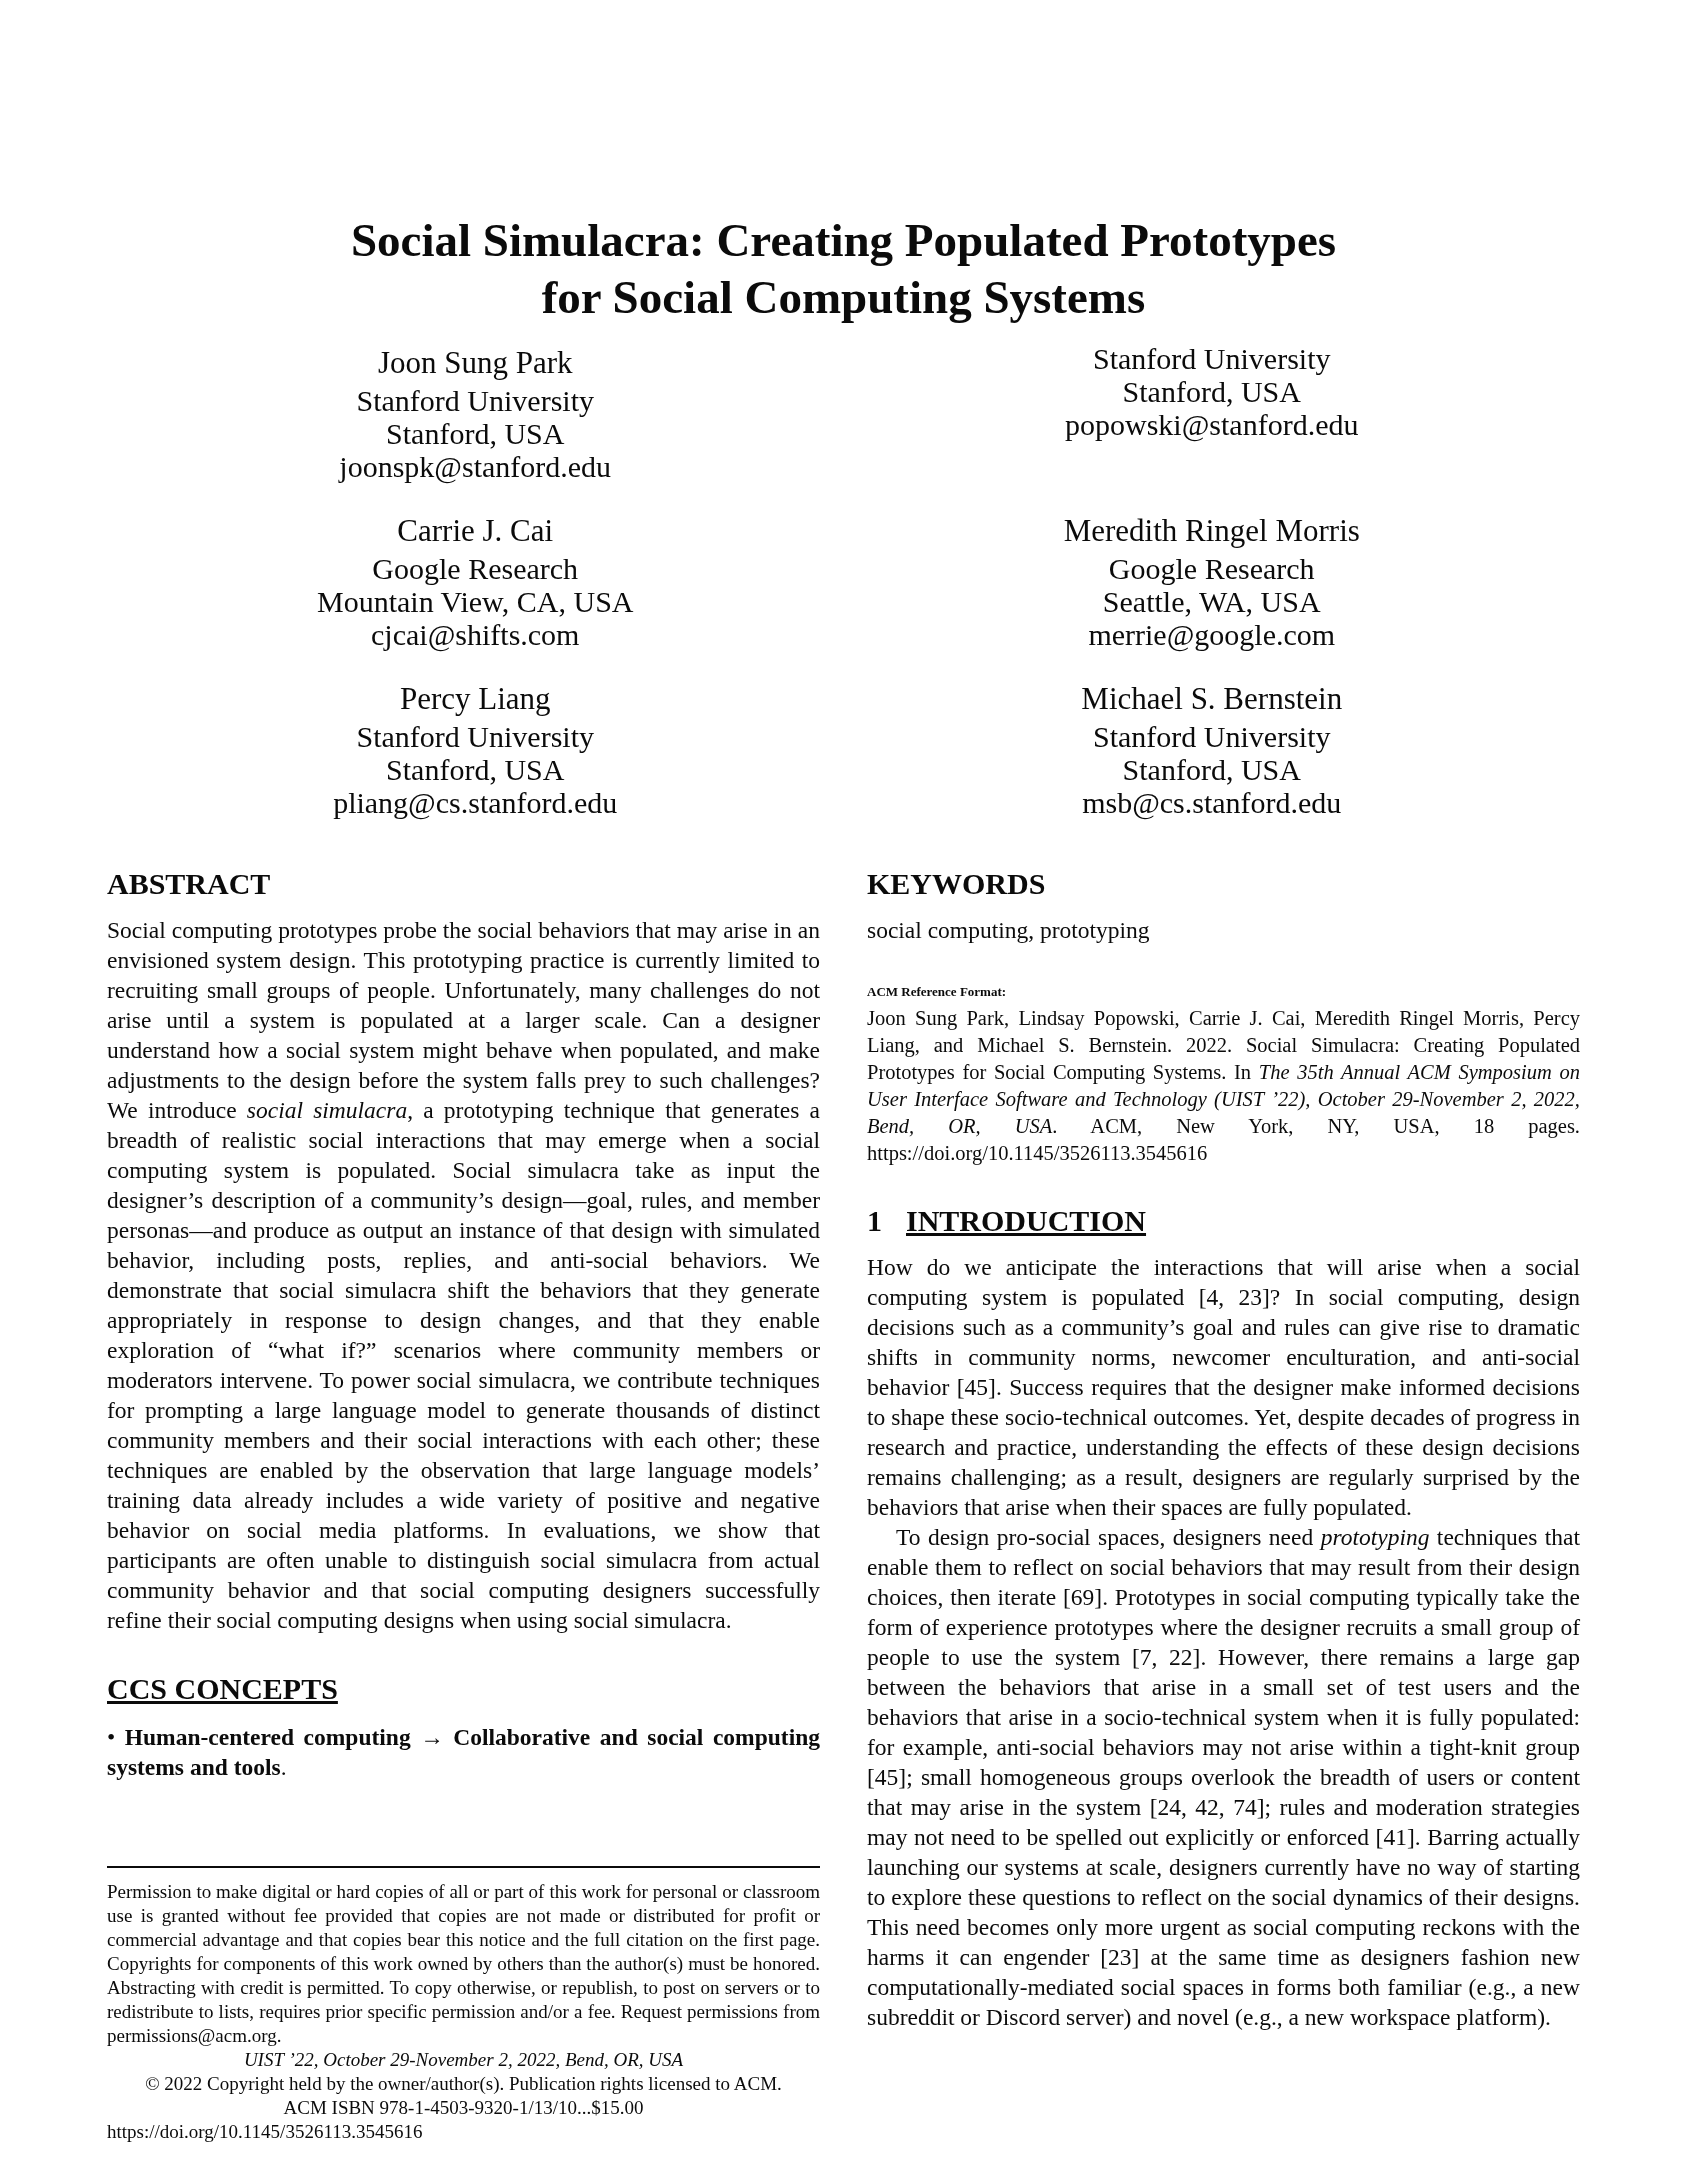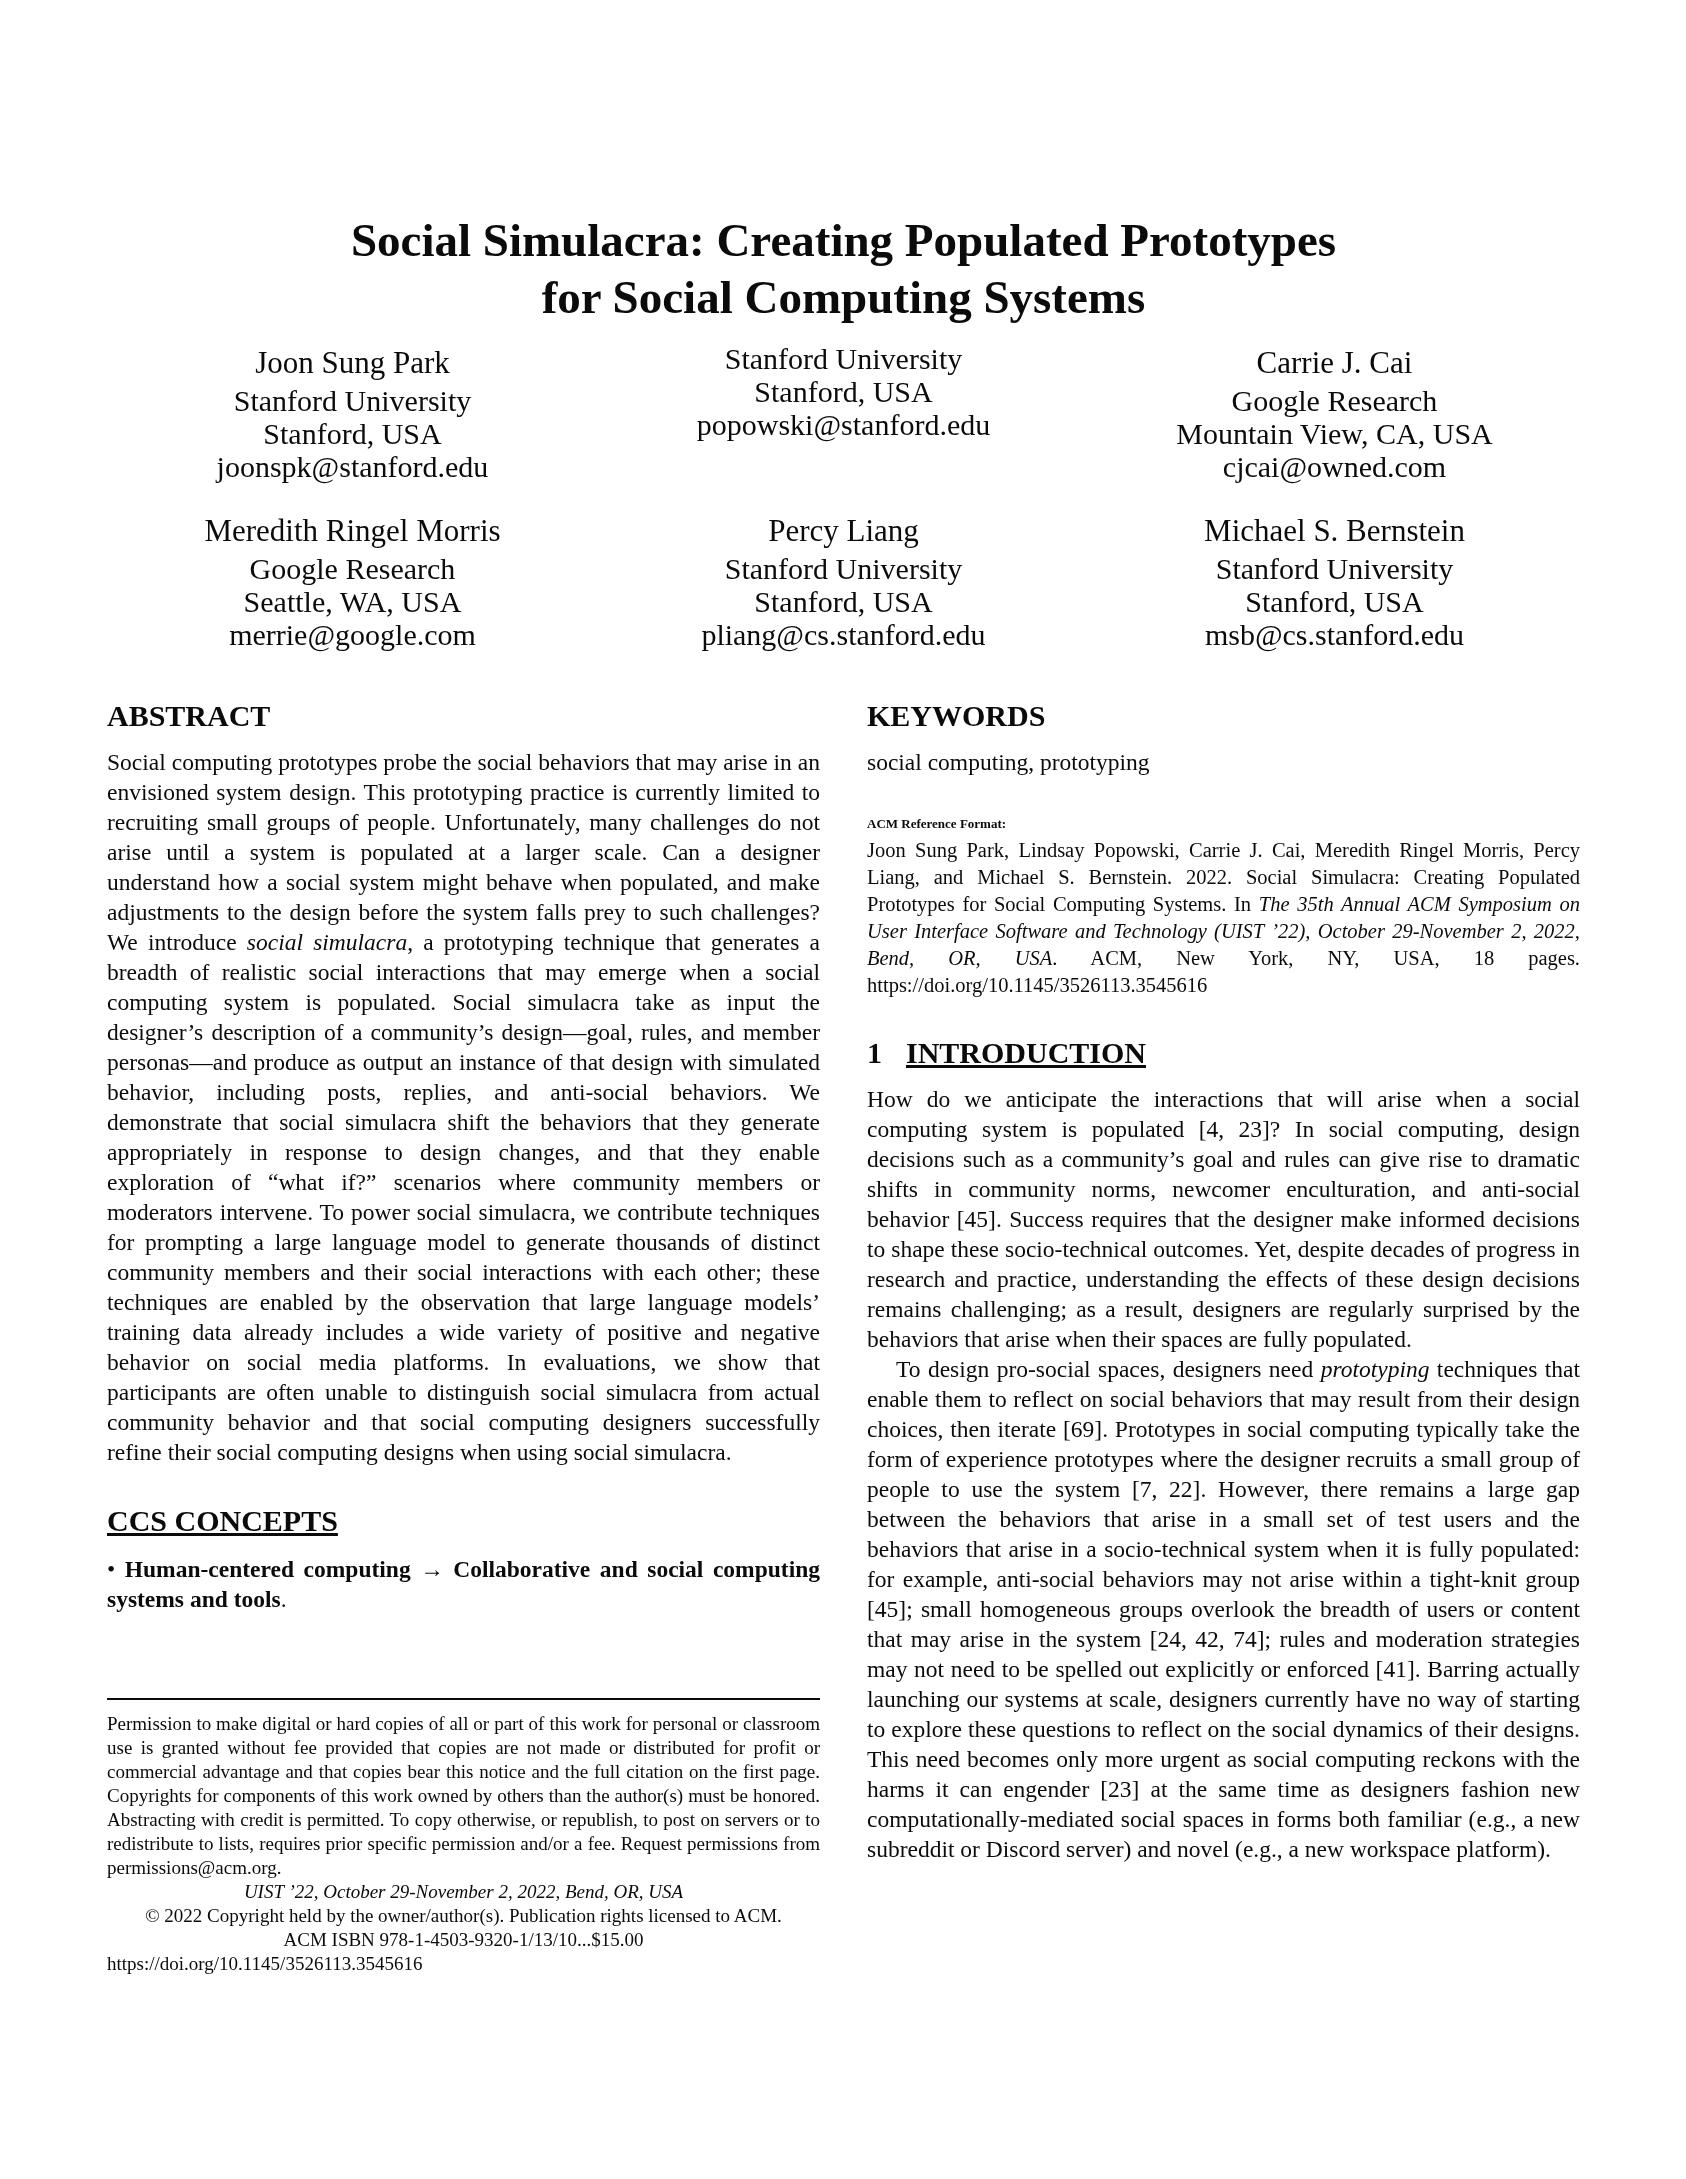--- a/index.html
+++ b/index.html
@@ -18,21 +18,21 @@
   .title-line {
     font-size: 47px;
     font-weight: bold;
     line-height: 57px;
   }
 
   
   .authors-grid {
     margin-top: 16px;
     display: grid;
-    grid-template-columns: 1fr 1fr 1fr;
+    grid-template-columns: 1fr 1fr;
     row-gap: 27px;
     text-align: center;
   }
   .author-name { font-size: 31px; line-height: 42px; }
   .author-detail { font-size: 30px; line-height: 33px; }
 
   
   .columns {
     margin-top: 47px;
     display: flex;
@@ -118,21 +118,21 @@
     </div>
     <div class="author-block">
       <div class="author-detail">Stanford University</div>
       <div class="author-detail">Stanford, USA</div>
       <div class="author-detail">popowski@stanford.edu</div>
     </div>
     <div class="author-block">
       <div class="author-name">Carrie J. Cai</div>
       <div class="author-detail">Google Research</div>
       <div class="author-detail">Mountain View, CA, USA</div>
-      <div class="author-detail">cjcai@owned.com</div>
+      <div class="author-detail">cjcai@shifts.com</div>
     </div>
     <div class="author-block">
       <div class="author-name">Meredith Ringel Morris</div>
       <div class="author-detail">Google Research</div>
       <div class="author-detail">Seattle, WA, USA</div>
       <div class="author-detail">merrie@google.com</div>
     </div>
     <div class="author-block">
       <div class="author-name">Percy Liang</div>
       <div class="author-detail">Stanford University</div>

